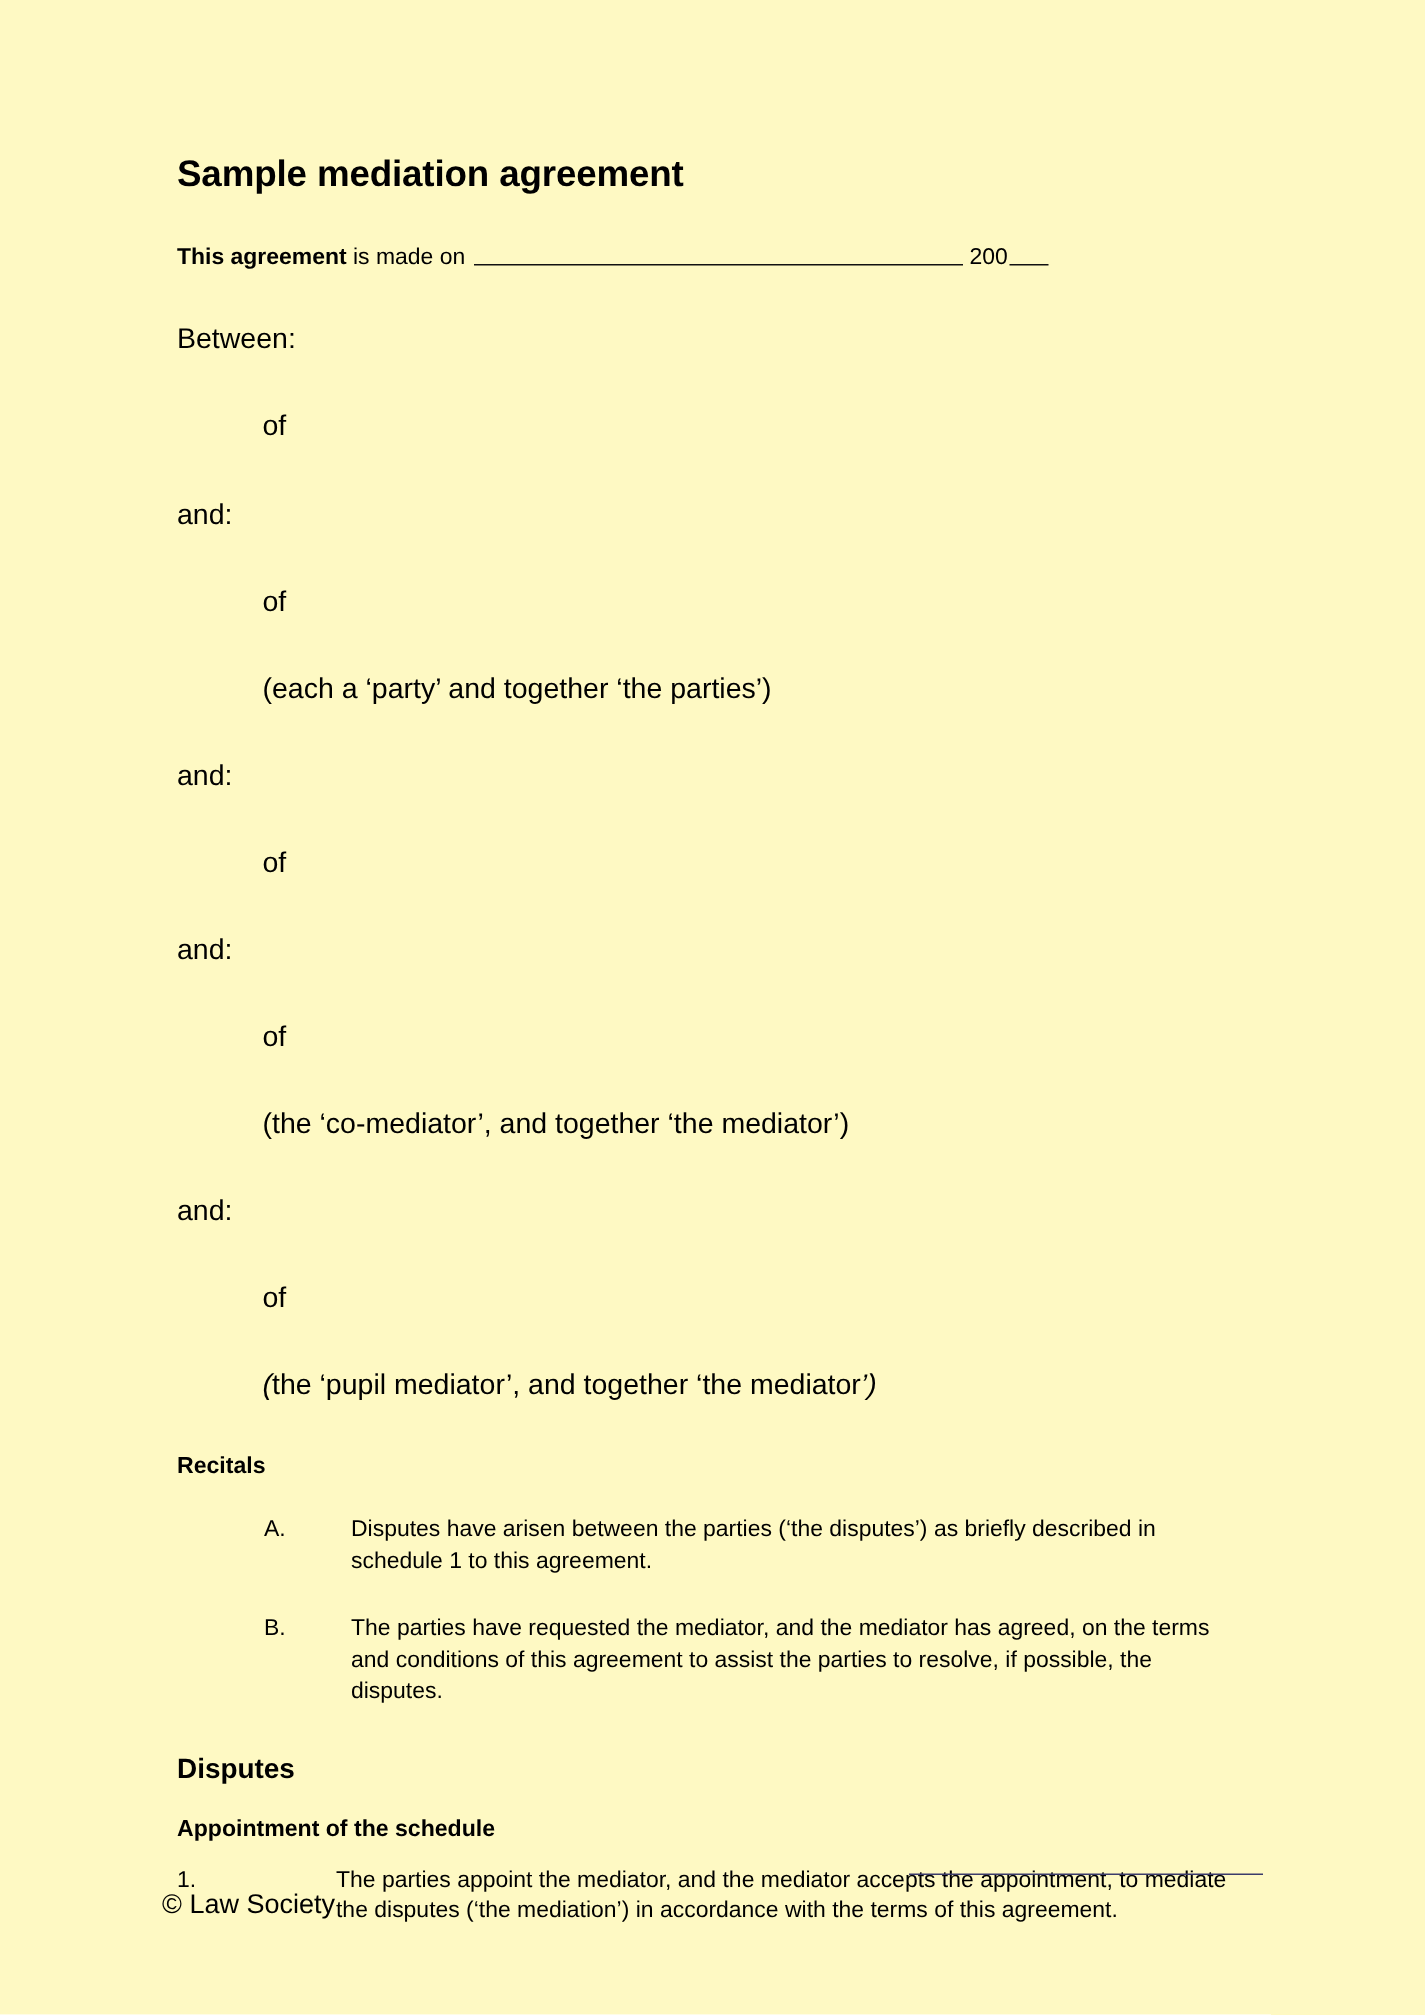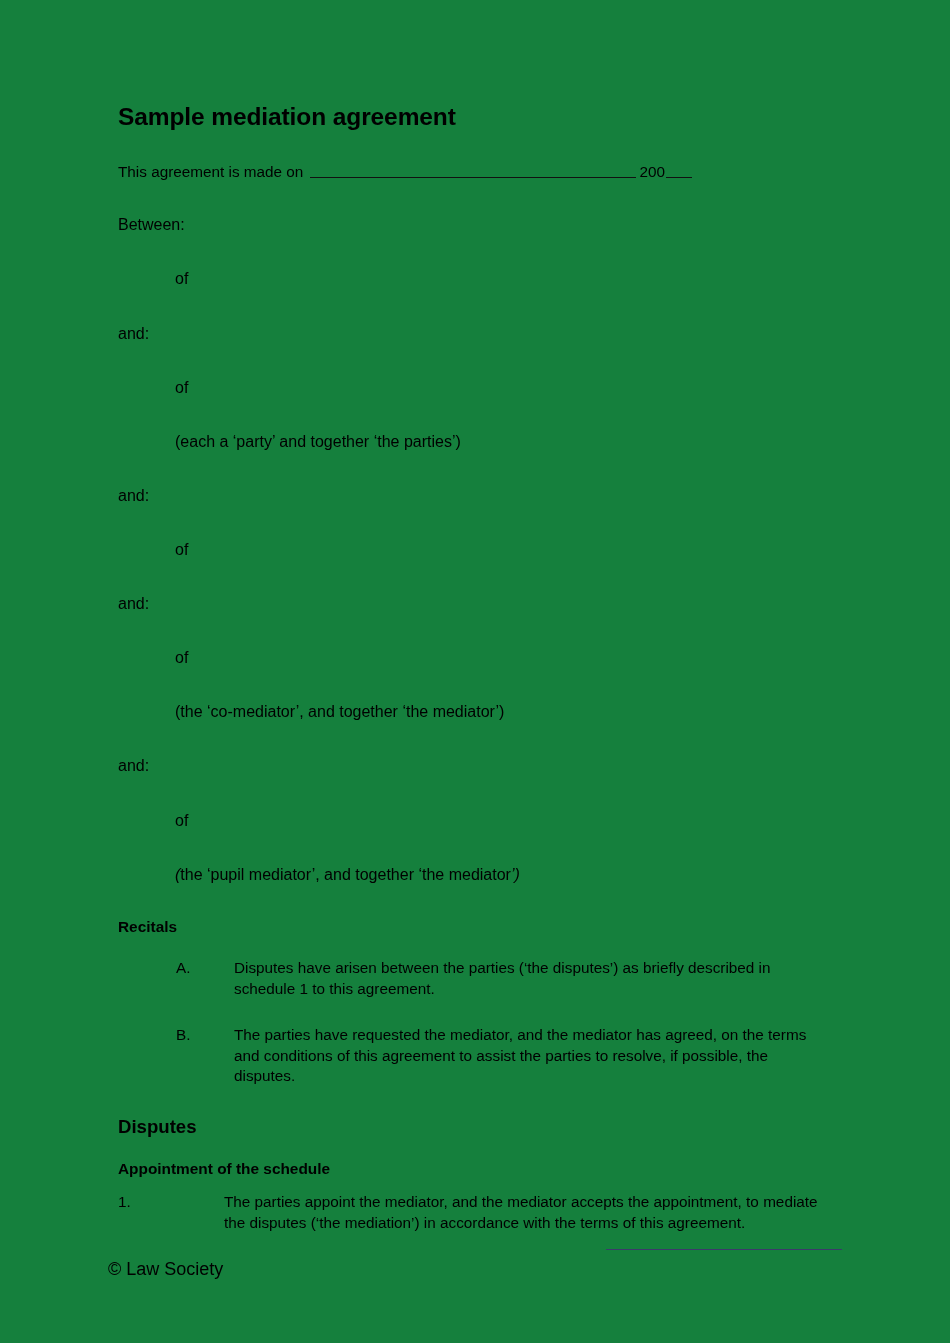--- a/index.html
+++ b/index.html
@@ -14,54 +14,54 @@
     font-family: "Liberation Sans", sans-serif;
     color: #000000;
     -webkit-font-smoothing: antialiased;
   }
   .page {
     position: absolute;
     left: 0;
     top: 0;
     width: 950px;
     height: 1343px;
-    background: #15803d;
+    background: #fef9c3;
     overflow: hidden;
   }
   .content {
     position: absolute;
     left: 118px;
     top: 103px;
     width: 706px;
   }
 
   
   .doc-title {
     font-size: 24.5px;
     font-weight: bold;
     letter-spacing: -0.1px;
     line-height: 1.15;
     margin: 0 0 31px 0;
   }
 
   
   .para {
-    font-size: 16px;
+    font-size: 19px;
     line-height: 1.32;
     margin: 0 0 33px 0;
   }
   .para:last-child { margin-bottom: 0; }
 
   .lead {
     font-size: 15.3px;
     line-height: 1.32;
     margin: 0 0 32px 0;
     white-space: nowrap;
   }
-  .lead b { font-weight: normal; }
+  .lead b { font-weight: bold; }
 
   .blank-long {
     display: inline-block;
     width: 326px;
     border-bottom: 1.4px solid #111;
     margin: 0 4px -1px 2px;
     height: 13px;
     vertical-align: baseline;
   }
   .blank-short {

